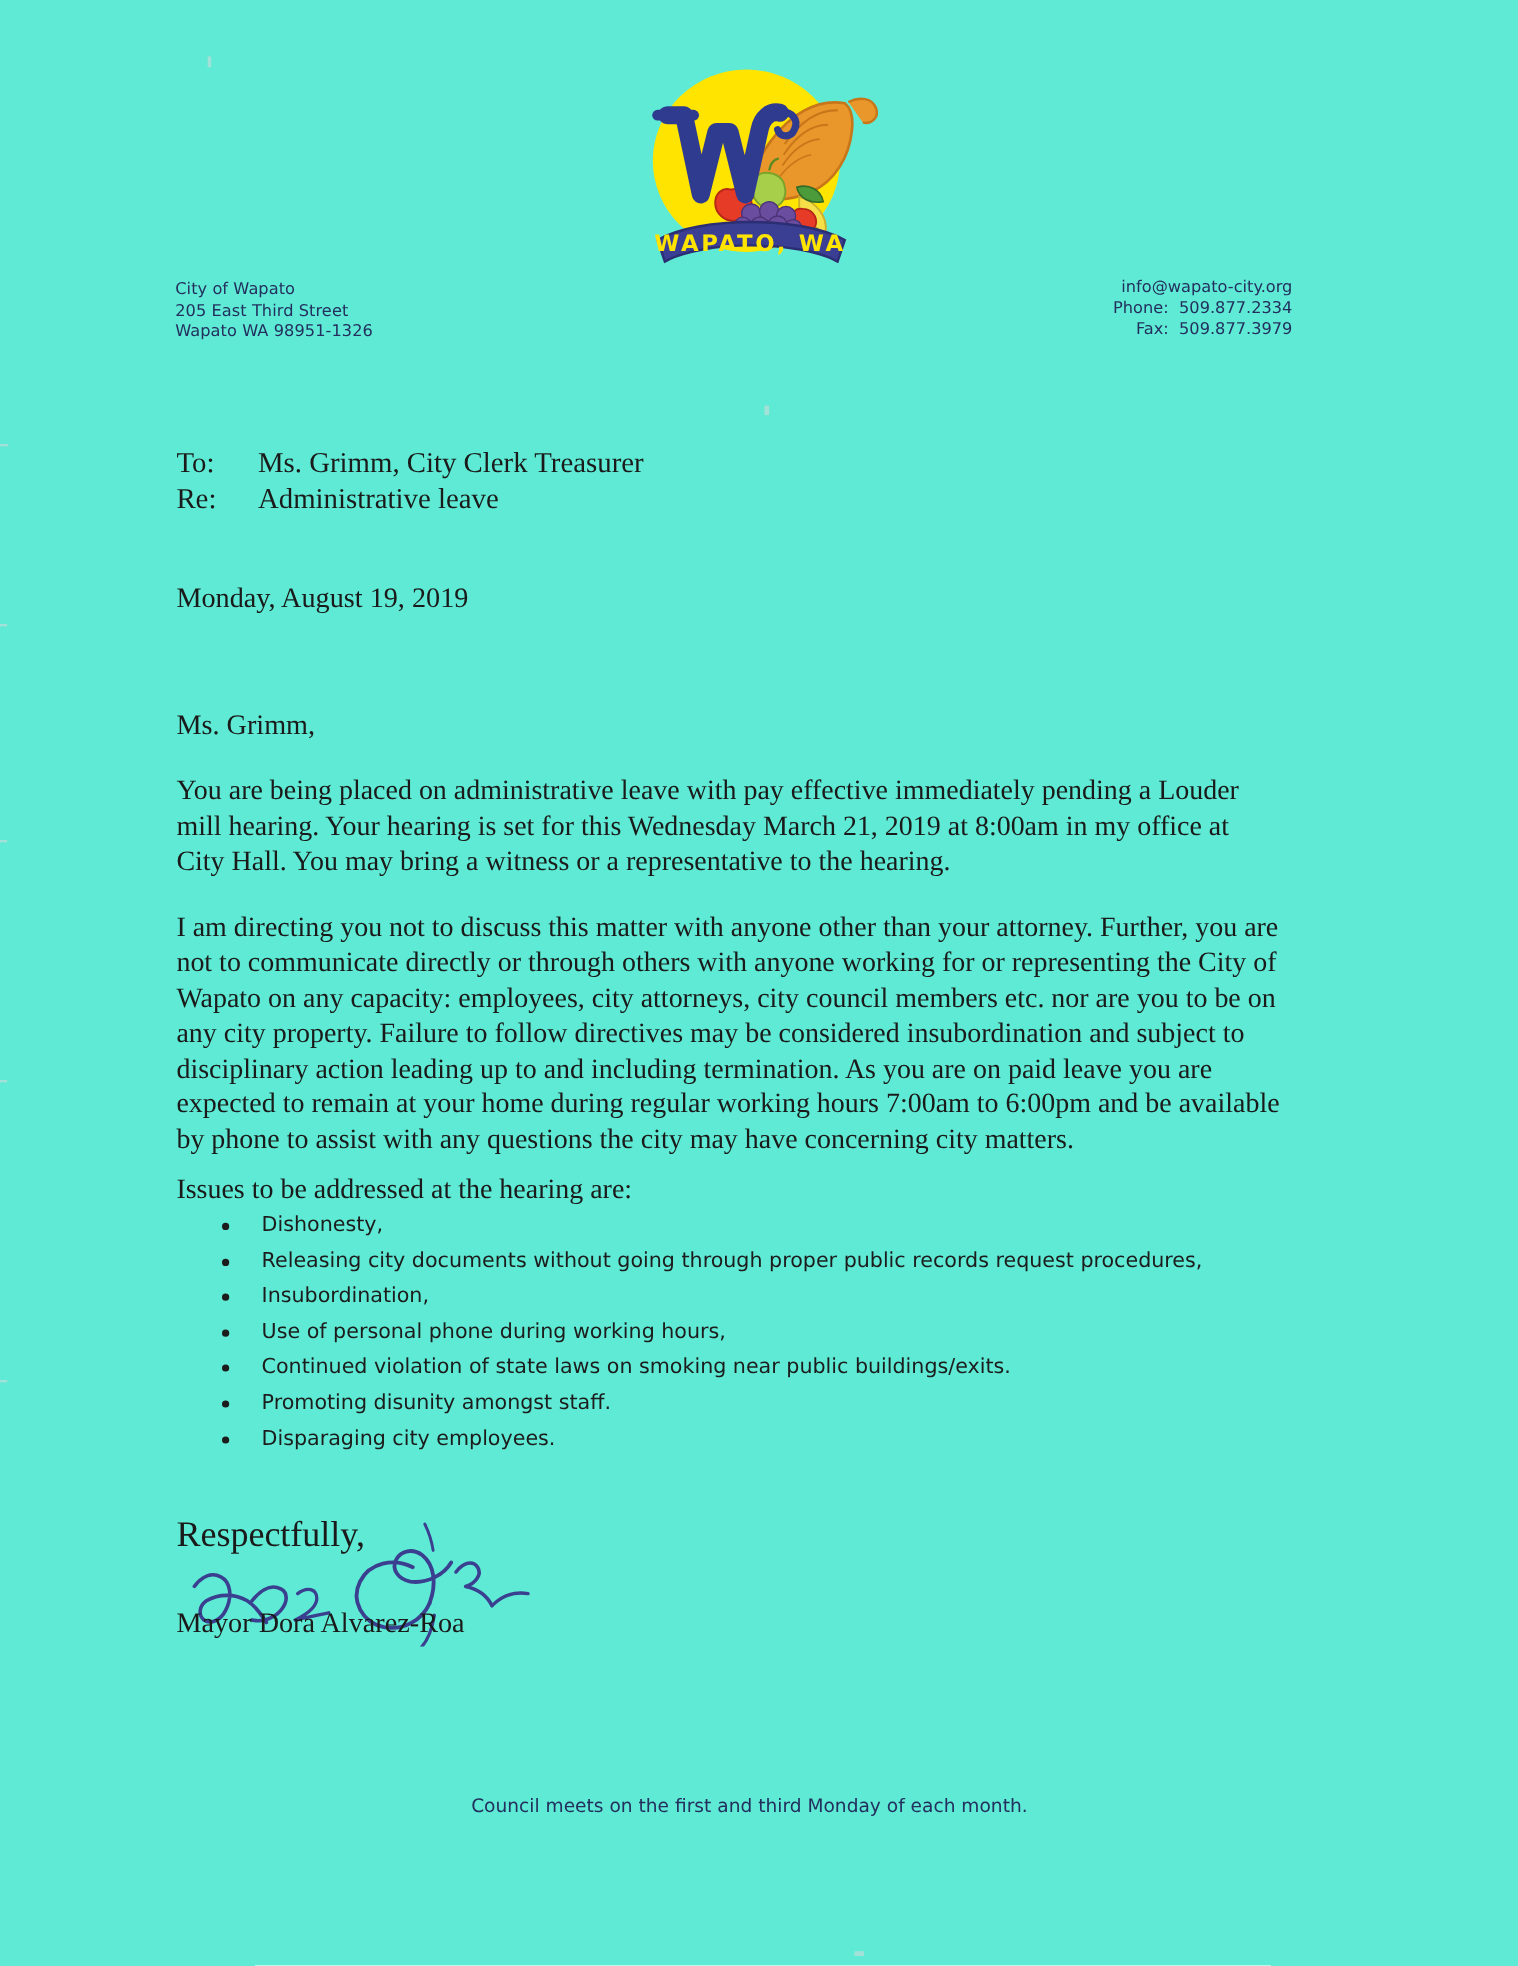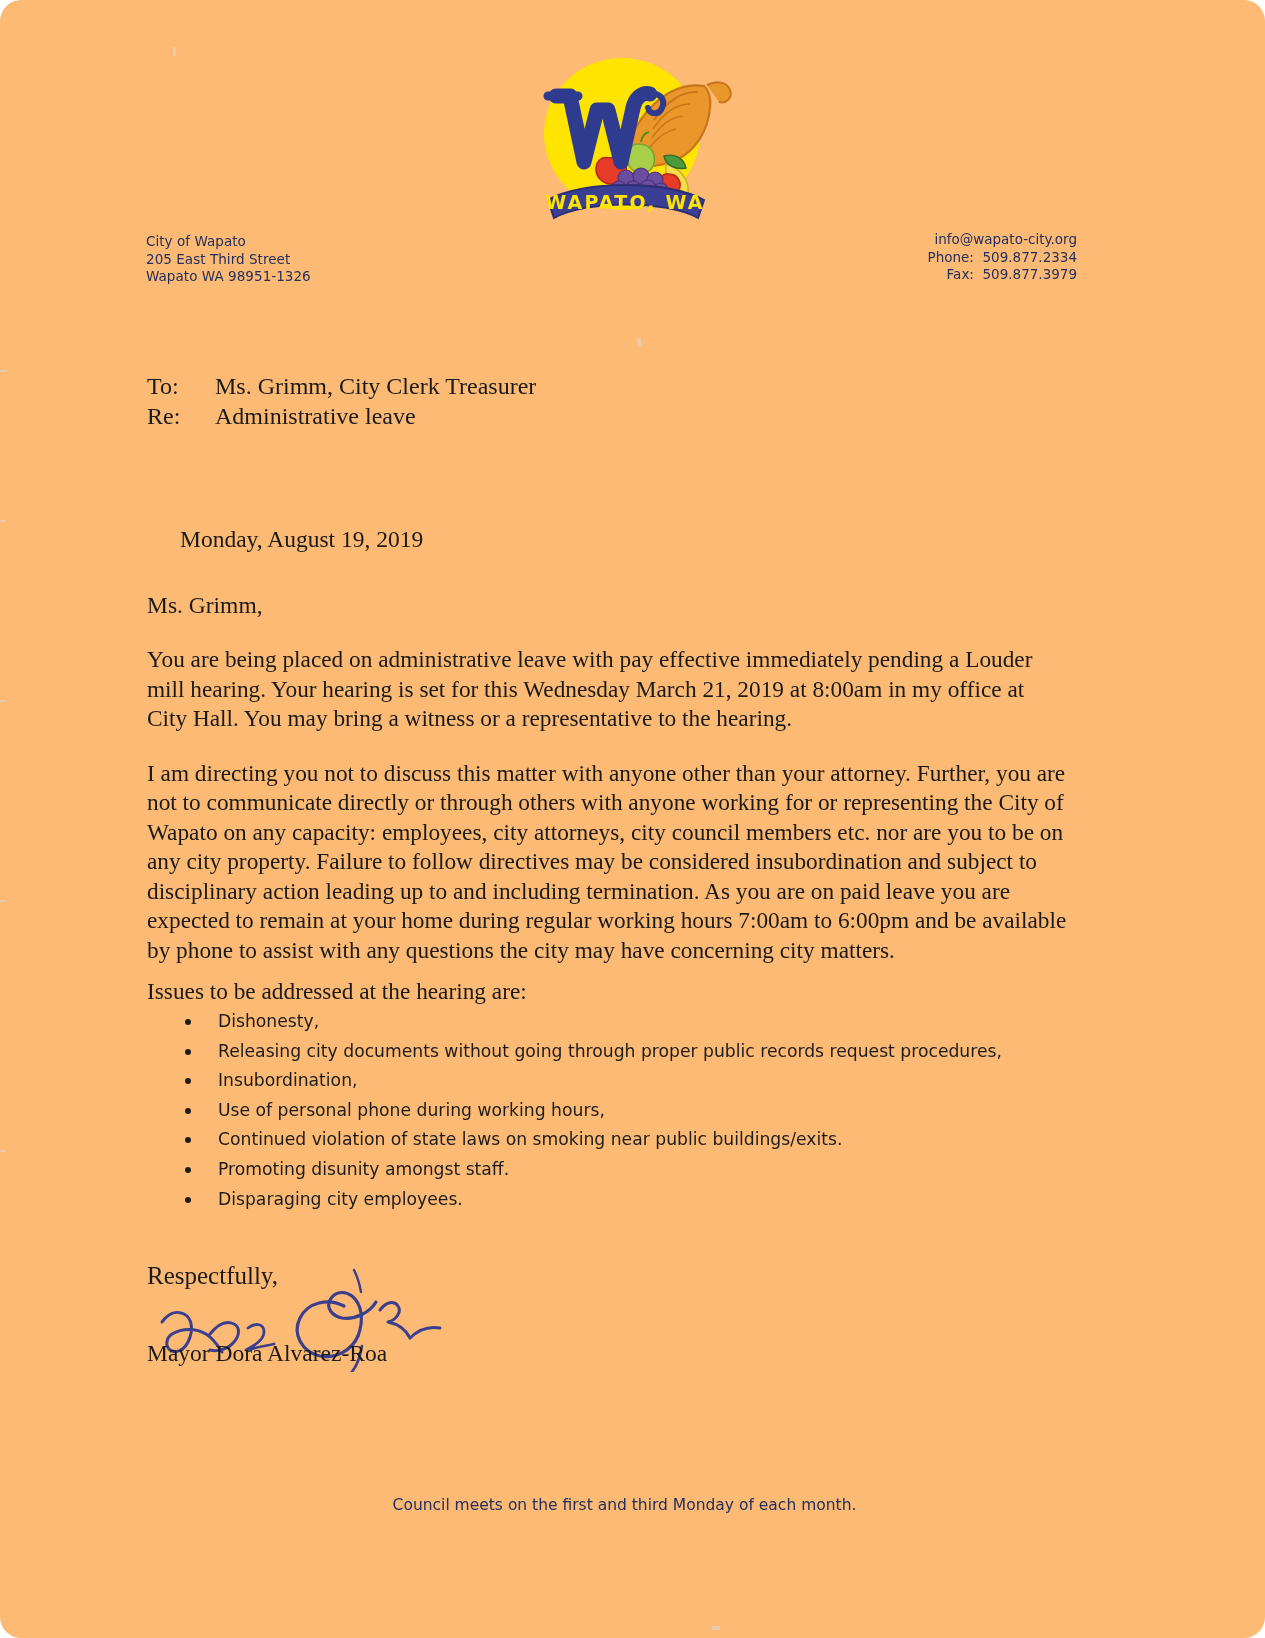--- a/index.html
+++ b/index.html
@@ -12,22 +12,21 @@
     height: 1638px;
     position: relative;
     font-family: "Liberation Serif", serif;
     color: #1a1a1a;
     overflow: hidden;
   }
 
   .page {
     position: absolute;
     inset: 0;
-    background: #fdba74;
-    border-radius: 21px;
+    background: #5eead4;
   }
 
   
   .scan-edge {
     position: absolute;
     background: #d8d8d8;
     opacity: .55;
   }
 
   
@@ -81,23 +80,22 @@
     top: -11px;
     width: 14px;
     height: 16px;
     pointer-events: none;
   }
 
   
   .date-line {
     position: absolute;
     left: 147px;
-    top: 526px;
+    top: 486px;
     font-size: 23.5px;
-    margin-left: 33px;
   }
 
   
   .salutation {
     position: absolute;
     left: 147px;
     top: 592px;
     font-size: 23.5px;
   }
 
@@ -151,21 +149,21 @@
     height: 6px;
     border-radius: 50%;
     background: #1c1c1c;
   }
 
   
   .closing {
     position: absolute;
     left: 147px;
     top: 1262px;
-    font-size: 25px;
+    font-size: 30px;
   }
   .signer {
     position: absolute;
     left: 147px;
     top: 1340px;
     font-size: 23.5px;
   }
   .signature {
     position: absolute;
     left: 148px;

